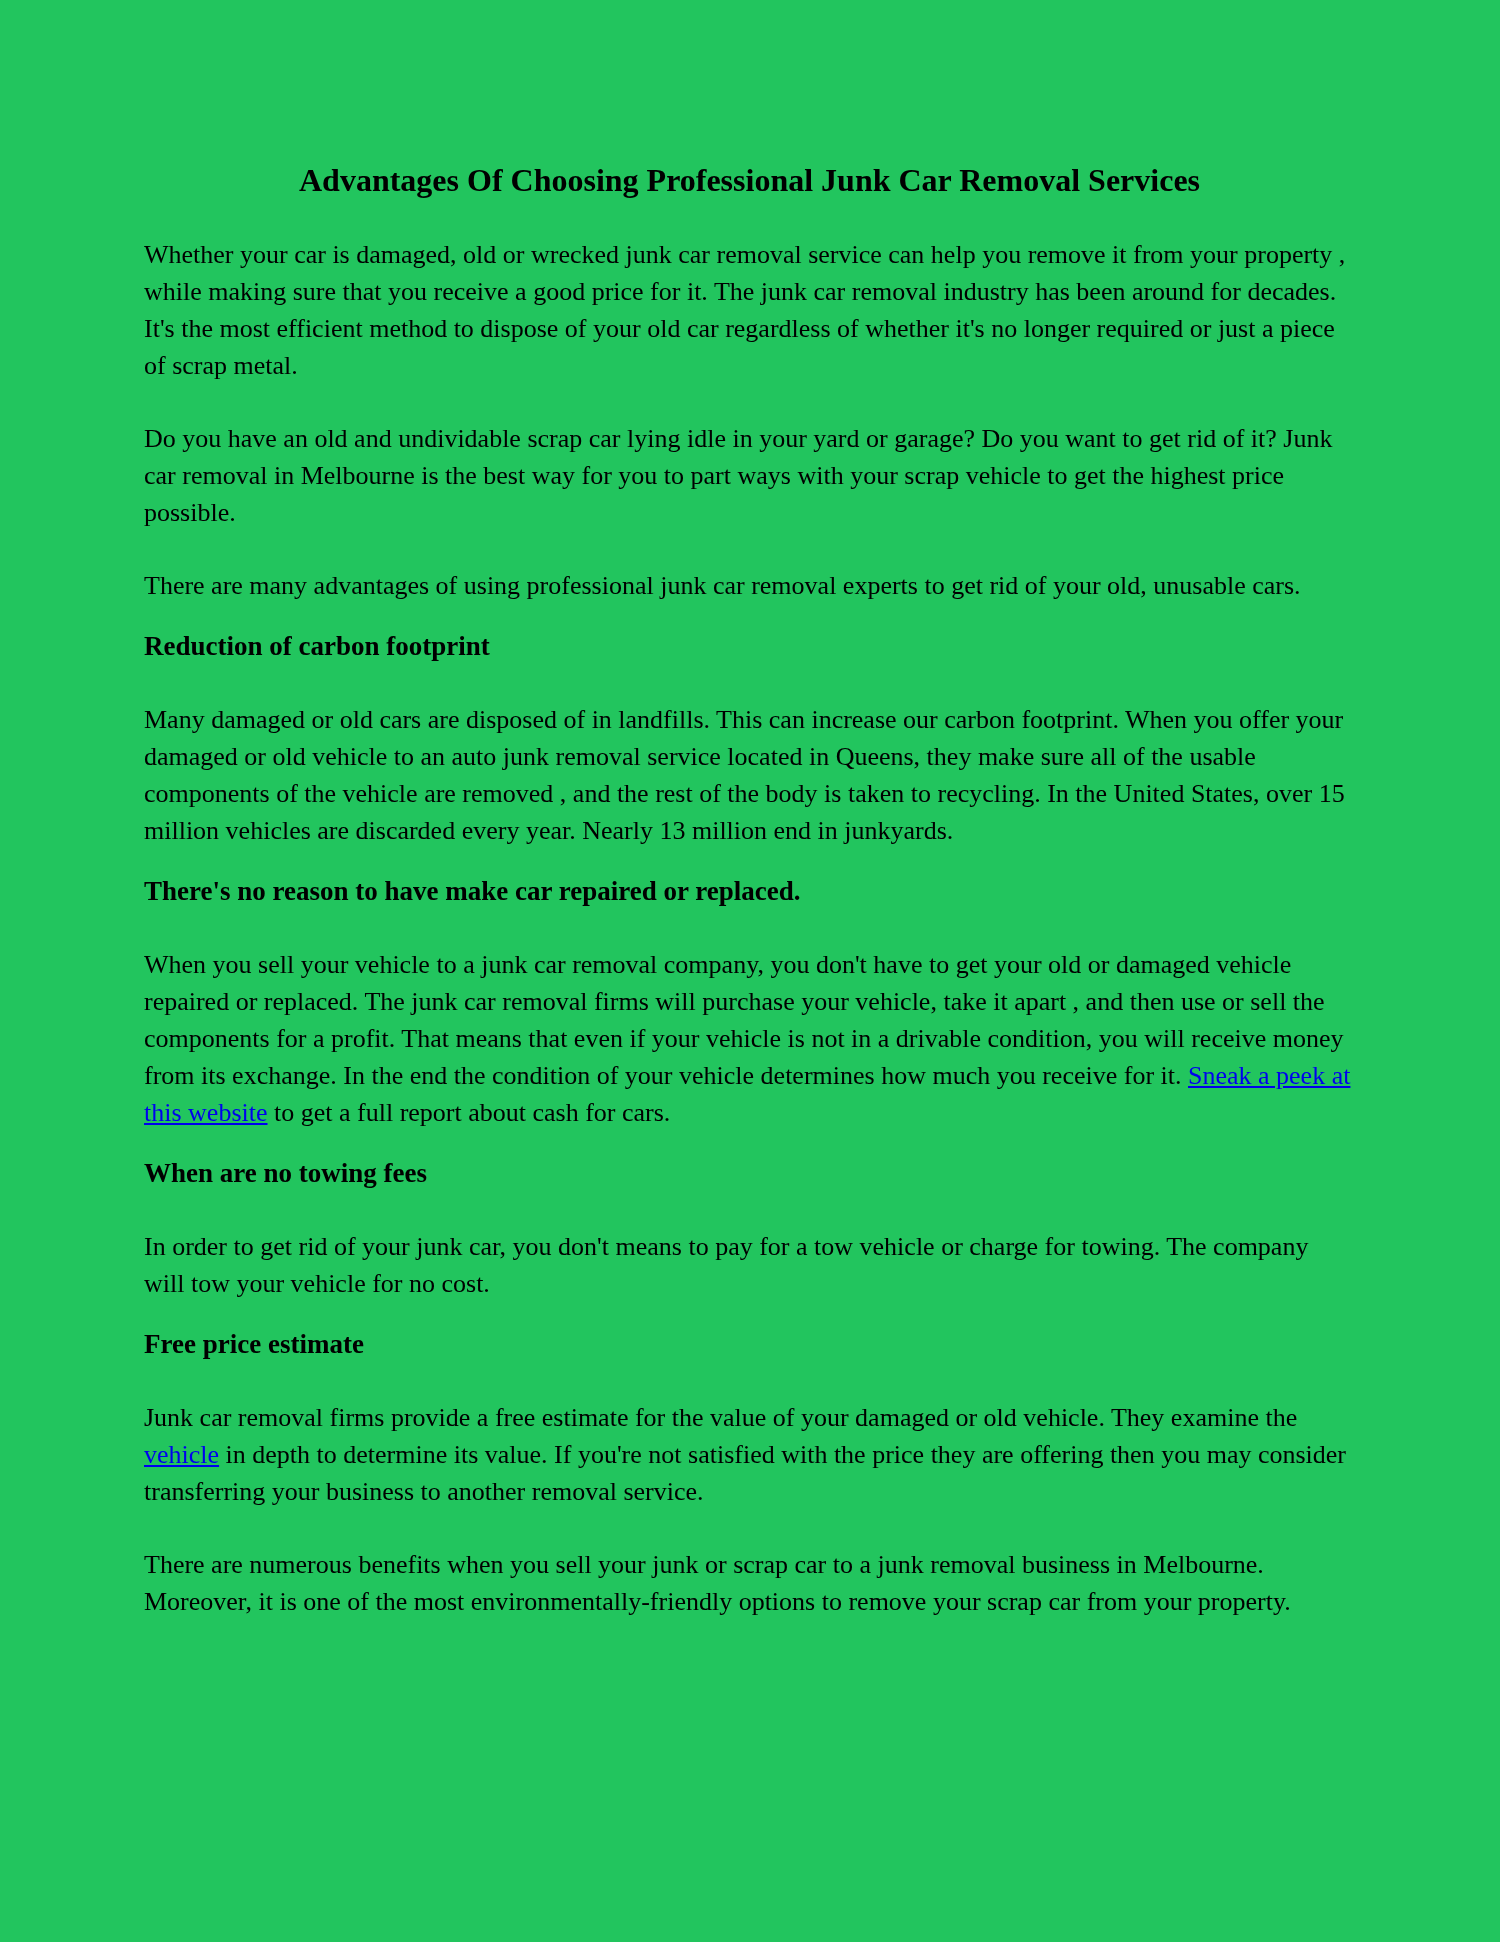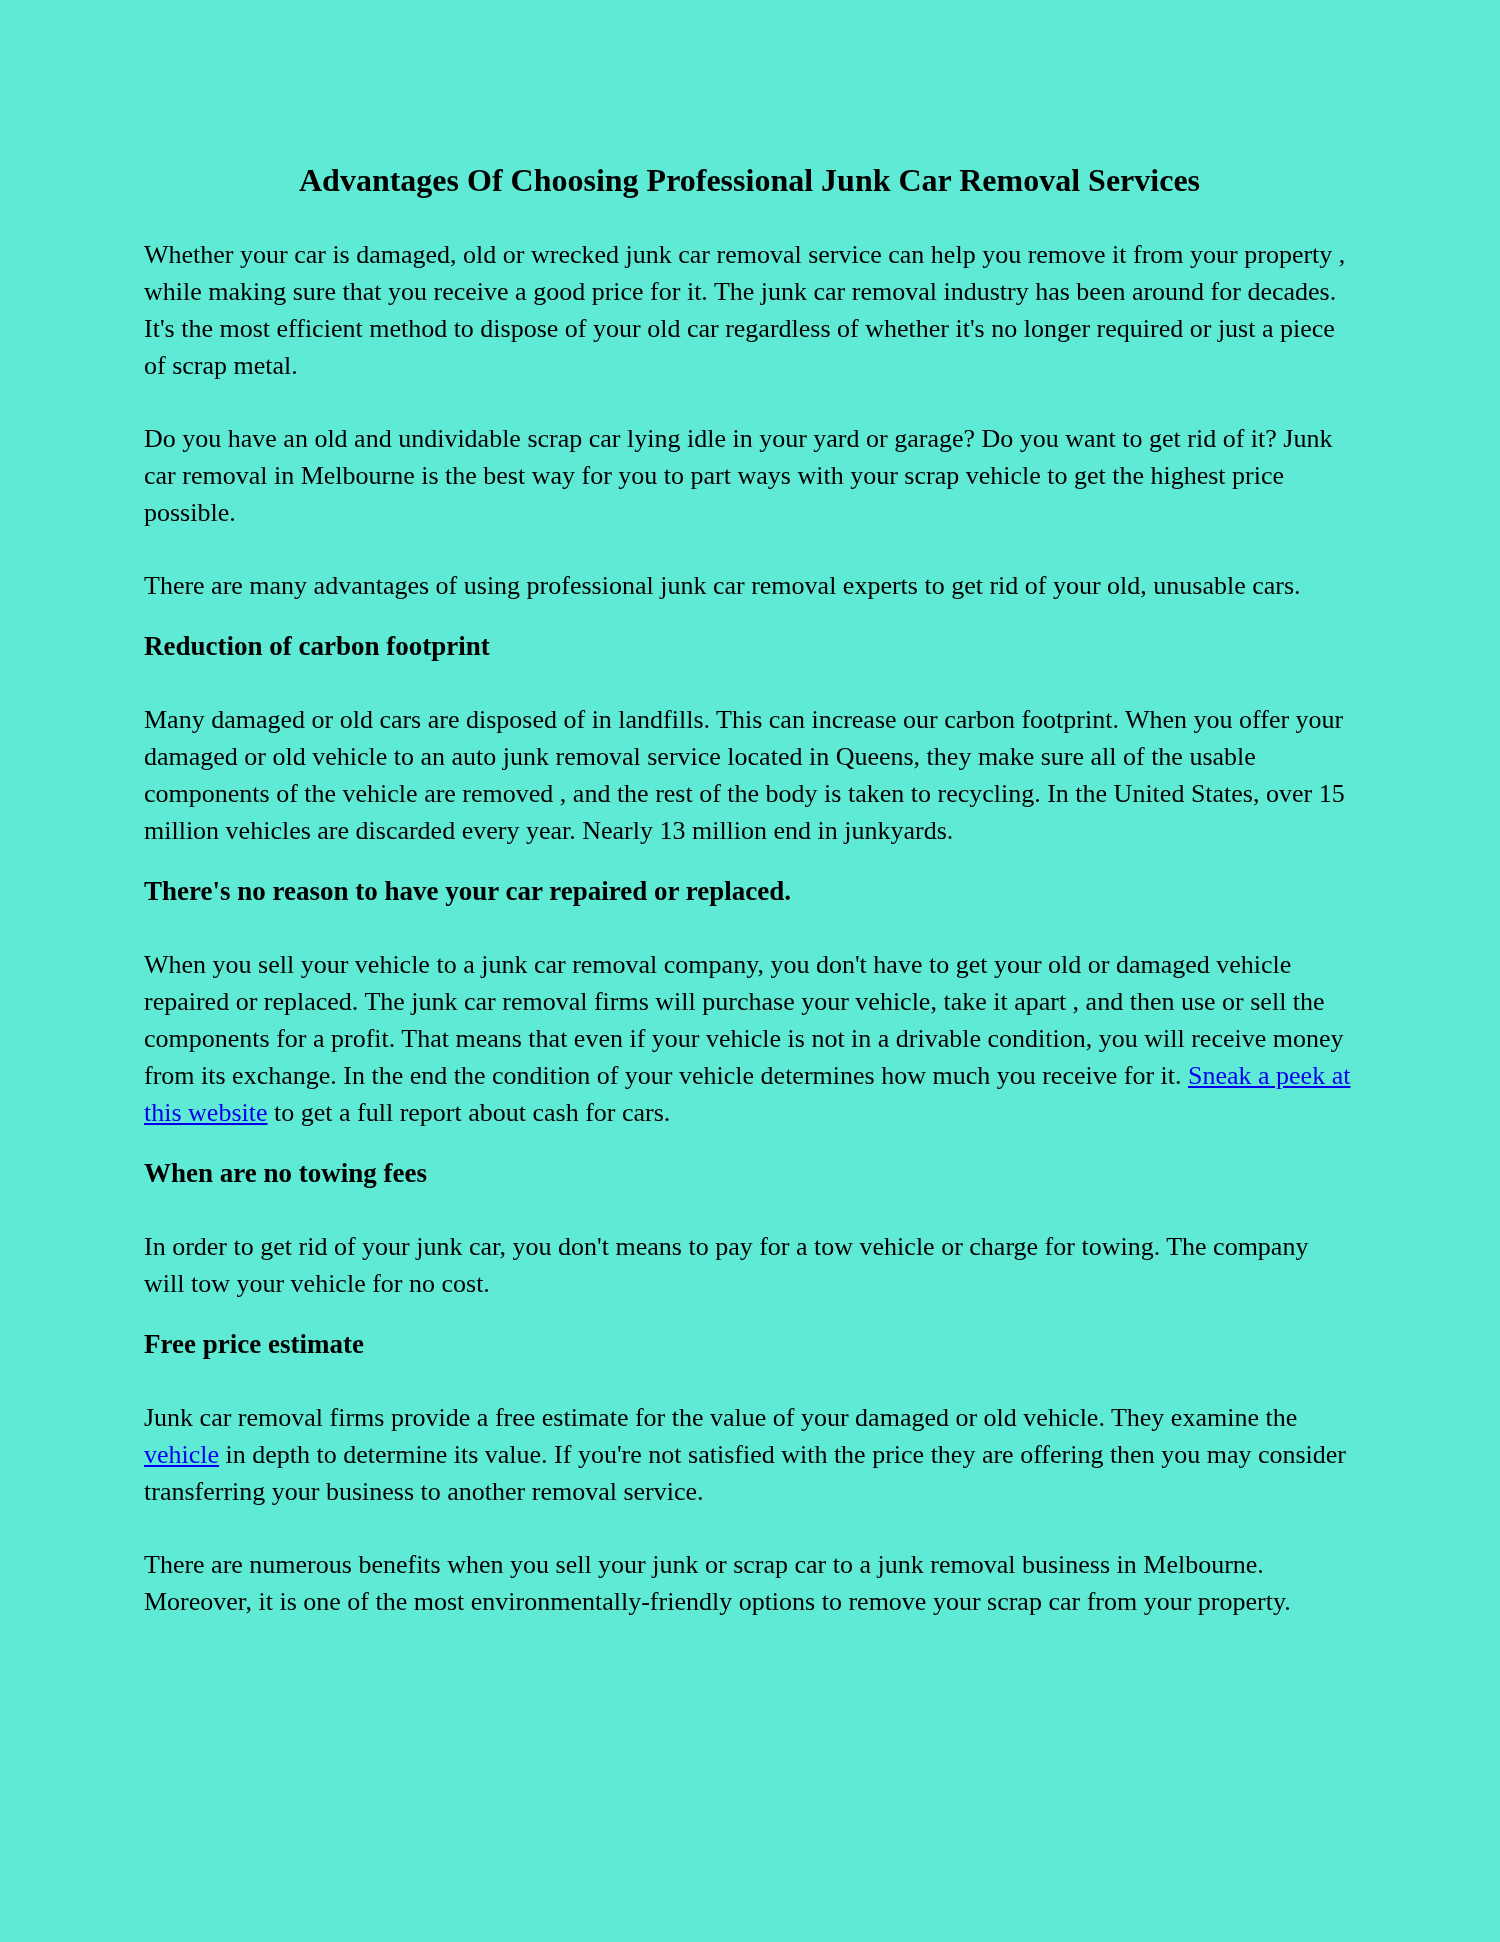--- a/index.html
+++ b/index.html
@@ -7,21 +7,21 @@
   body {
     width: 1500px;
     height: 1942px;
     font-family: "Liberation Serif", serif;
     color: #000000;
     overflow: hidden;
   }
   .page {
     width: 1500px;
     height: 1942px;
-    background: #5eead4;
+    background: #22c55e;
     padding: 160px 145px 0 144px;
   }
   .doc-title {
     font-size: 32px;
     line-height: 40px;
     font-weight: bold;
     text-align: center;
   }
   .para {
     font-size: 26px;
@@ -51,21 +51,21 @@
   <p class="para">Whether your car is damaged, old or wrecked junk car removal service can help you remove it from your property , while making sure that you receive a good price for it. The junk car removal industry has been around for decades. It's the most efficient method to dispose of your old car regardless of whether it's no longer required or just a piece of scrap metal.</p>
 
   <p class="para">Do you have an old and undividable scrap car lying idle in your yard or garage? Do you want to get rid of it? Junk car removal in Melbourne is the best way for you to part ways with your scrap vehicle to get the highest price possible.</p>
 
   <p class="para">There are many advantages of using professional junk car removal experts to get rid of your old, unusable cars.</p>
 
   <h2 class="heading">Reduction of carbon footprint</h2>
 
   <p class="para">Many damaged or old cars are disposed of in landfills. This can increase our carbon footprint. When you offer your damaged or old vehicle to an auto junk removal service located in Queens, they make sure all of the usable components of the vehicle are removed , and the rest of the body is taken to recycling. In the United States, over 15 million vehicles are discarded every year. Nearly 13 million end in junkyards.</p>
 
-  <h2 class="heading">There's no reason to have your car repaired or replaced.</h2>
+  <h2 class="heading">There's no reason to have make car repaired or replaced.</h2>
 
   <p class="para"><span>When you sell your vehicle to a junk car removal company, you don't have to get your old or damaged vehicle repaired or replaced. The junk car removal firms will purchase your vehicle, take it apart , and then use or sell the components for a profit. That means that even if your vehicle is not in a drivable condition, you will receive money from its exchange. In the end the condition of your vehicle determines how much you receive for it. </span><a href="#" class="doc-link">Sneak a peek at this website</a><span> to get a full report about cash for cars.</span></p>
 
   <h2 class="heading">When are no towing fees</h2>
 
   <p class="para">In order to get rid of your junk car, you don't means to pay for a tow vehicle or charge for towing. The company will tow your vehicle for no cost.</p>
 
   <h2 class="heading">Free price estimate</h2>
 
   <p class="para"><span>Junk car removal firms provide a free estimate for the value of your damaged or old vehicle. They examine the </span><a href="#" class="doc-link">vehicle</a><span> in depth to determine its value. If you're not satisfied with the price they are offering then you may consider transferring your business to another removal service.</span></p>

